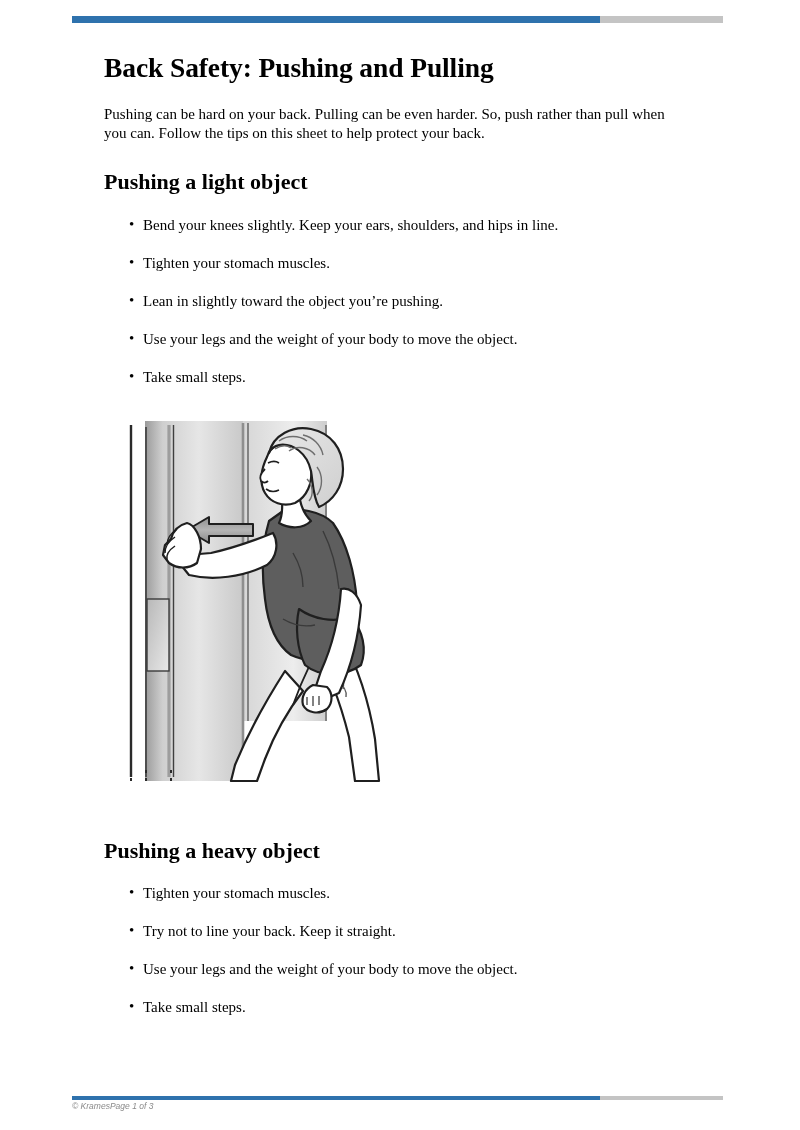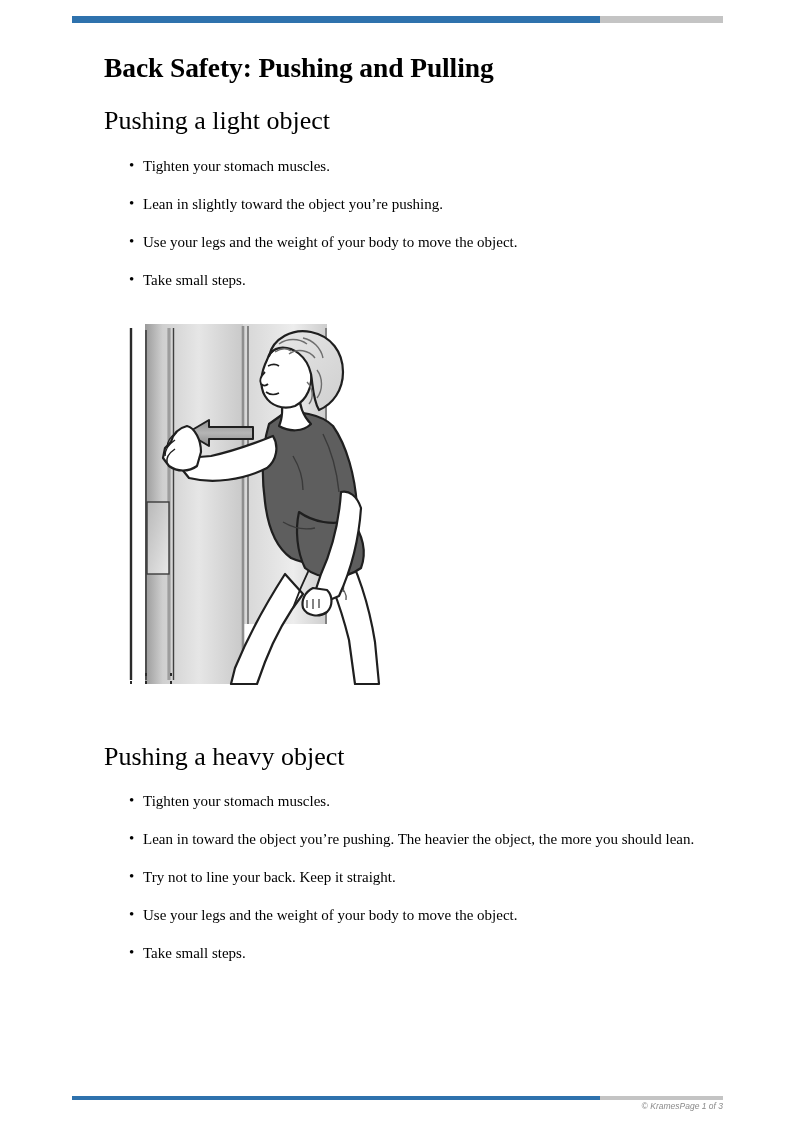--- a/index.html
+++ b/index.html
@@ -60,22 +60,22 @@
   }
 
   p.intro {
     font-size: 15px;
     line-height: 1.26;
     margin: 0 0 26px 0;
     width: 570px;
   }
 
   h2.section-title {
-    font-size: 26px;
-    font-weight: normal;
+    font-size: 22px;
+    font-weight: bold;
     line-height: 1.2;
     margin: 0 0 20px 0;
   }
 
   ul.tips {
     list-style: none;
     margin: 0;
     padding: 0;
   }
   ul.tips li {
@@ -124,21 +124,21 @@
     flex: 1 1 auto;
     height: 100%;
     background: #c4c4c4;
   }
   .footer-row {
     position: absolute;
     left: 72px;
     top: 1101px;
     width: 651px;
     display: flex;
-    justify-content: flex-end;
+    justify-content: flex-start;
     align-items: baseline;
     font-family: "Liberation Sans", "DejaVu Sans", sans-serif;
     font-style: italic;
     font-size: 8.5px;
     color: #8a8a8a;
   }
 </style>
 </head>
 <body>
 
@@ -146,24 +146,26 @@
 
   <div class="header-rule">
     <div class="seg-blue"></div>
     <div class="seg-gray"></div>
   </div>
 
   <div class="content">
 
     <h1 class="doc-title">Back Safety: Pushing and Pulling</h1>
 
+    <p class="intro">Pushing can be hard on your back. Pulling can be even harder. So, push rather than pull when you can. Follow the tips on this sheet to help protect your back.</p>
 
     <h2 class="section-title">Pushing a light object</h2>
 
     <ul class="tips list-light">
+      <li>Bend your knees slightly. Keep your ears, shoulders, and hips in line.</li>
       <li>Tighten your stomach muscles.</li>
       <li>Lean in slightly toward the object you’re pushing.</li>
       <li>Use your legs and the weight of your body to move the object.</li>
       <li>Take small steps.</li>
     </ul>
 
     <div class="figure-wrap">
       <svg viewBox="0 0 280 375" width="280" height="375" role="img">
         <defs>
           <linearGradient id="panelGrad" x1="0" y1="0" x2="1" y2="0">
@@ -279,21 +281,20 @@
           <path d="M166 206 C176 212 188 214 198 212"></path>
           <path d="M206 118 C214 134 220 156 222 176"></path>
         </g>
       </svg>
     </div>
 
     <h2 class="section-title" style="margin-top:50px;">Pushing a heavy object</h2>
 
     <ul class="tips list-heavy">
       <li>Tighten your stomach muscles.</li>
-      <li>Lean in toward the object you’re pushing. The heavier the object, the more you should lean.</li>
       <li>Try not to line your back. Keep it straight.</li>
       <li>Use your legs and the weight of your body to move the object.</li>
       <li>Take small steps.</li>
     </ul>
 
   </div>
 
   <div class="footer-rule">
     <div class="seg-blue"></div>
     <div class="seg-gray"></div>

